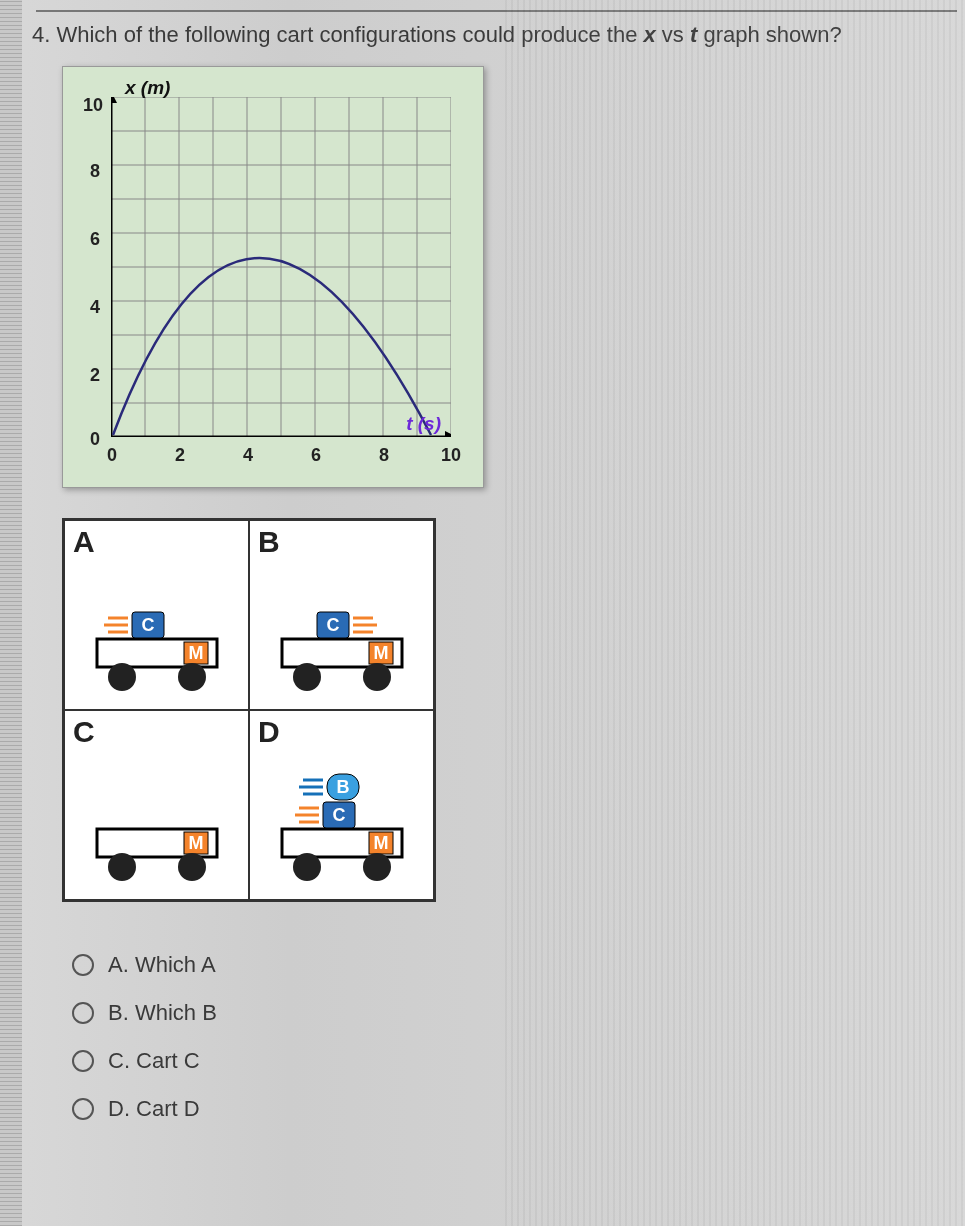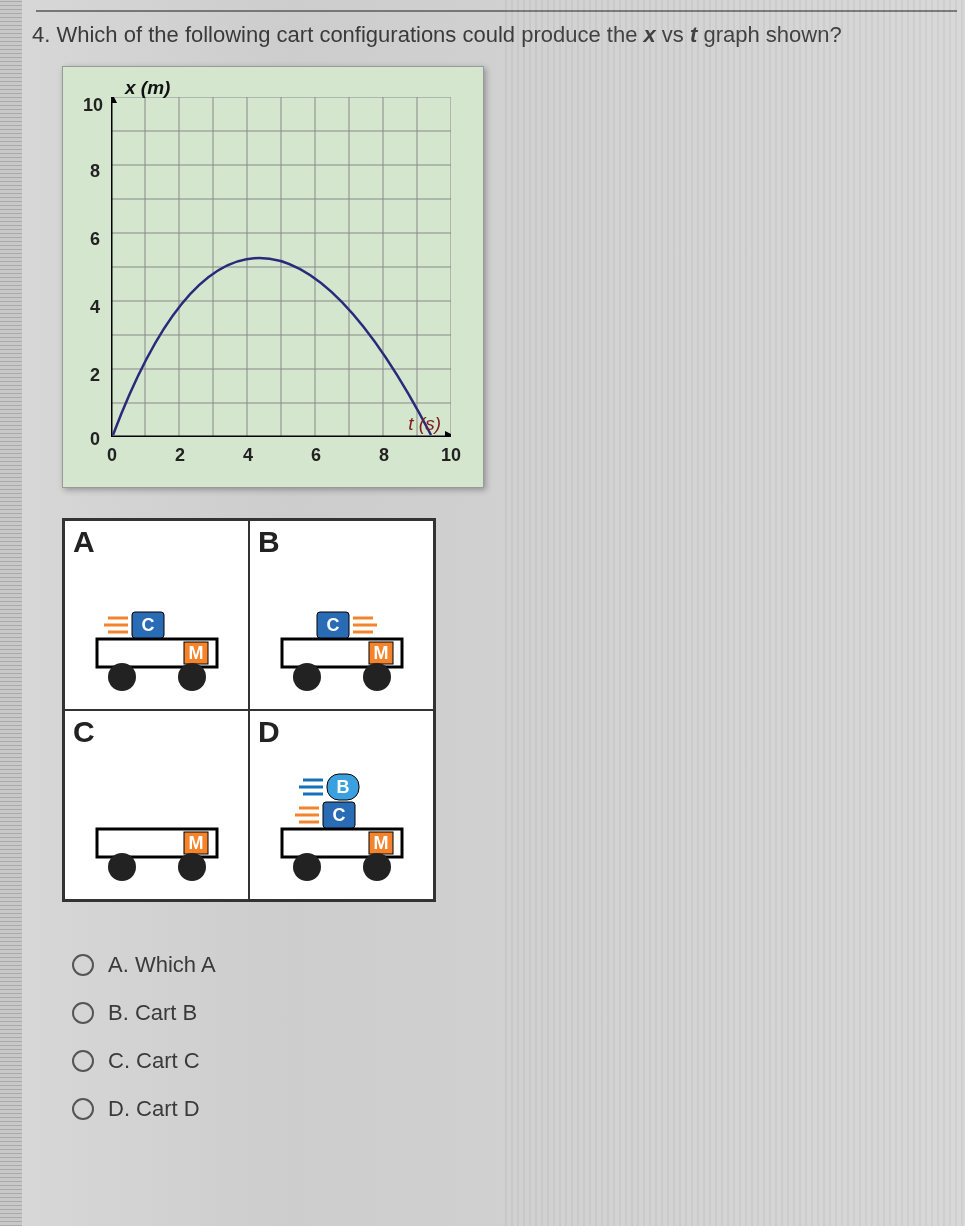--- a/index.html
+++ b/index.html
@@ -65,21 +65,21 @@
 
   <line x1="0" y1="0" x2="0" y2="340" stroke="#000" stroke-width="3"></line>
   <line x1="0" y1="340" x2="340" y2="340" stroke="#000" stroke-width="3"></line>
   <polygon points="0,-6 -6,6 6,6" fill="#000" transform="translate(0,0)"></polygon>
   <polygon points="346,340 334,334 334,346" fill="#000"></polygon>
 
   <path d="M 2,338 Q 136,-16 320,338" fill="none" stroke="#2a2a7a" stroke-width="2.5"></path>
 </svg>
 
 <div style="position:absolute;left:62px;top:10px;font-weight:bold;font-size:19px;font-style:italic;color:#111">x (m)</div>
-<div style="position:absolute;right:42px;bottom:52px;font-weight:normal;font-size:19px;font-style:italic;color:#7f1d1d">t (s)</div>
+<div style="position:absolute;right:42px;bottom:52px;font-weight:bold;font-size:19px;font-style:italic;color:#6d28d9">t (s)</div>
 <div style="position:absolute;left:20px;top:28px;font-size:18px;font-weight:bold;color:#222">10</div>
 <div style="position:absolute;left:27px;top:94px;font-size:18px;font-weight:bold;color:#222">8</div>
 <div style="position:absolute;left:27px;top:162px;font-size:18px;font-weight:bold;color:#222">6</div>
 <div style="position:absolute;left:27px;top:230px;font-size:18px;font-weight:bold;color:#222">4</div>
 <div style="position:absolute;left:27px;top:298px;font-size:18px;font-weight:bold;color:#222">2</div>
 <div style="position:absolute;left:27px;top:362px;font-size:18px;font-weight:bold;color:#222">0</div>
 <div style="position:absolute;left:44px;top:378px;font-size:18px;font-weight:bold;color:#222">0</div>
 <div style="position:absolute;left:112px;top:378px;font-size:18px;font-weight:bold;color:#222">2</div>
 <div style="position:absolute;left:180px;top:378px;font-size:18px;font-weight:bold;color:#222">4</div>
 <div style="position:absolute;left:248px;top:378px;font-size:18px;font-weight:bold;color:#222">6</div>
@@ -162,21 +162,21 @@
 </div>
 </div>
 
 <div class="options">
   <div class="opt">
           <span class="radio"></span>
           <span>A. Which A</span>
         </div>
   <div class="opt">
           <span class="radio"></span>
-          <span>B. Cart B</span>
+          <span>B. Which B</span>
         </div>
   <div class="opt">
           <span class="radio"></span>
           <span>C. Cart C</span>
         </div>
   <div class="opt">
           <span class="radio"></span>
           <span>D. Cart D</span>
         </div>
 </div>

